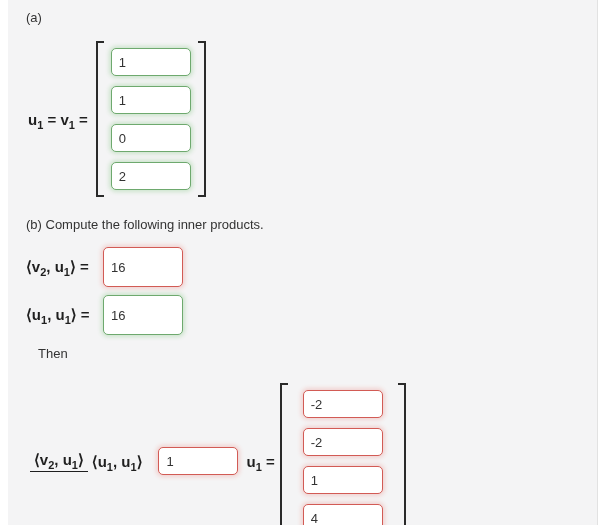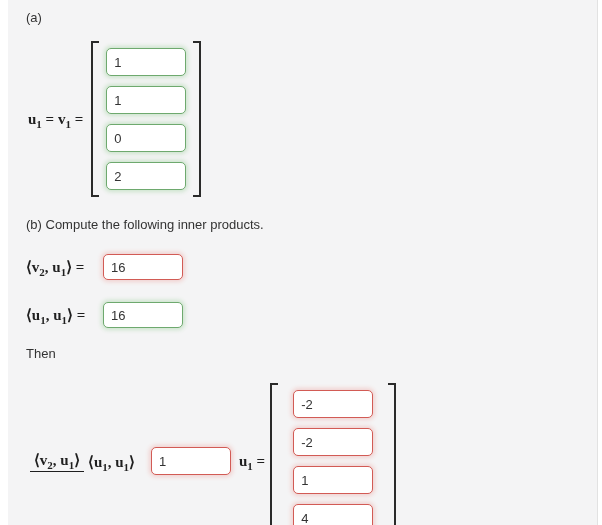--- a/index.html
+++ b/index.html
@@ -4,45 +4,45 @@
 <style>
   * { margin:0; padding:0; box-sizing:border-box; }
   html,body { width:602px; height:525px; background:#ffffff; font-family:"Liberation Sans", sans-serif; }
   .panel {
     margin-left:8px; width:590px; height:525px;
     background:#f4f4f5; border-right:1px solid #e2e2e2;
     padding:10px 0 0 18px; color:#333;
   }
   .plain { font-size:13px; color:#333; line-height:16px; }
   
-  .math { font-family:Liberation Serif, serif; font-weight:bold; color:#1f1f1f; font-size:15px; white-space:nowrap; }
+  .math { font-family:Liberation Sans, sans-serif; font-weight:bold; color:#1f1f1f; font-size:15px; white-space:nowrap; }
   .math sub { font-size:11px; line-height:0; }
   
   .ansbox {
-    width:80px; height:26px; background:#fff; border:1px solid #999;
+    width:80px; height:40px; background:#fff; border:1px solid #999;
     border-radius:5px; font-family:"Liberation Sans",sans-serif; font-size:13px;
     color:#333; padding-left:7px; outline:none; display:block;
   }
   .correct   { border:1px solid #6ea96e; box-shadow:0 0 4px 2px #cde4cd; }
   .incorrect { border:1px solid #d25b55; box-shadow:0 0 4px 2px #f1d2d0; }
   
   .matrix { display:inline-flex; align-items:stretch; }
   .bracket { width:8px; }
   .bl { border-left:2px solid #2a2a2a; border-top:2px solid #2a2a2a; border-bottom:2px solid #2a2a2a; }
   .br { border-right:2px solid #2a2a2a; border-top:2px solid #2a2a2a; border-bottom:2px solid #2a2a2a; }
   .vec-col { display:flex; flex-direction:column; gap:10px; padding:7px 7px; }
   .vec-col .ansbox { height:28px; }
   
   .row-a { display:flex; align-items:center; margin-top:15px; margin-left:2px; }
   .row-a .math { margin-right:8px; }
   .section-b { margin-top:20px; }
   .ip-row { display:flex; align-items:center; margin-top:20px; height:28px; }
   .ip-row:first-of-type { margin-top:13px; }
   .ip-label { min-width:77px; display:inline-block; }
-  .then { margin-top:17px; }
+  .then { margin-top:17px;margin-left:12px; }
   .eq-row { display:flex; align-items:center; margin-top:21px; }
   .eq-row .gap { margin:0 5px; }
   .frac { display:inline-flex; flex-direction:row; align-items:center; margin:0 4px; }
   .frac .num { padding:0 4px 2px; border-bottom:1.5px solid #1f1f1f; }
   .frac .den { padding:2px 4px 0; }
   .eq-row .ansbox { height:28px; margin:0 8px; }
 </style>
 </head>
 <body>
 

